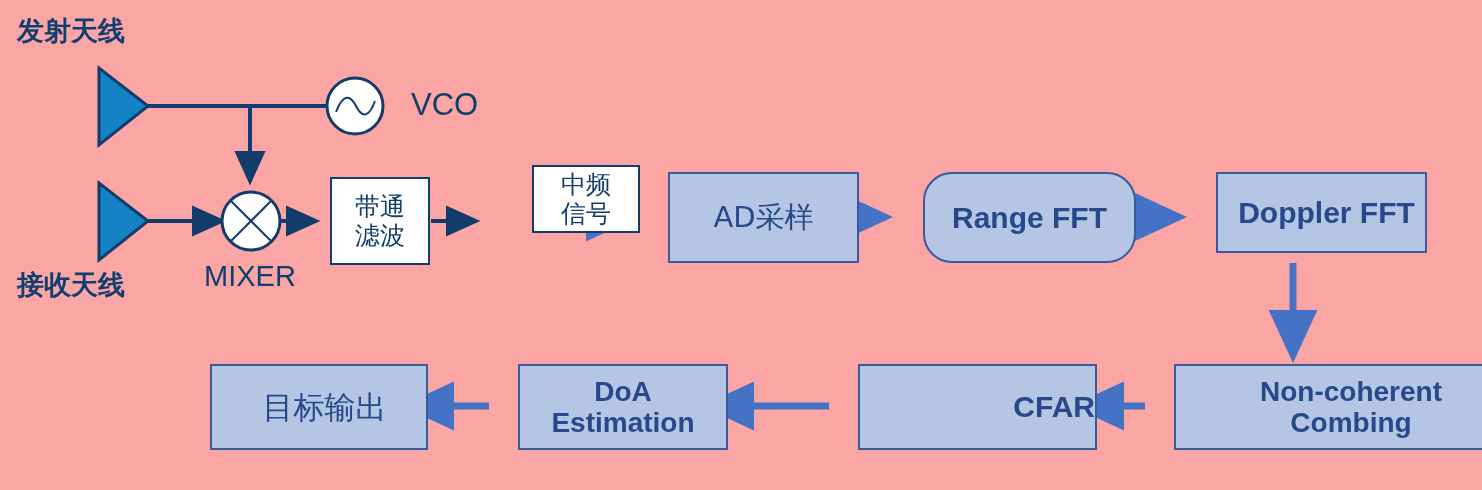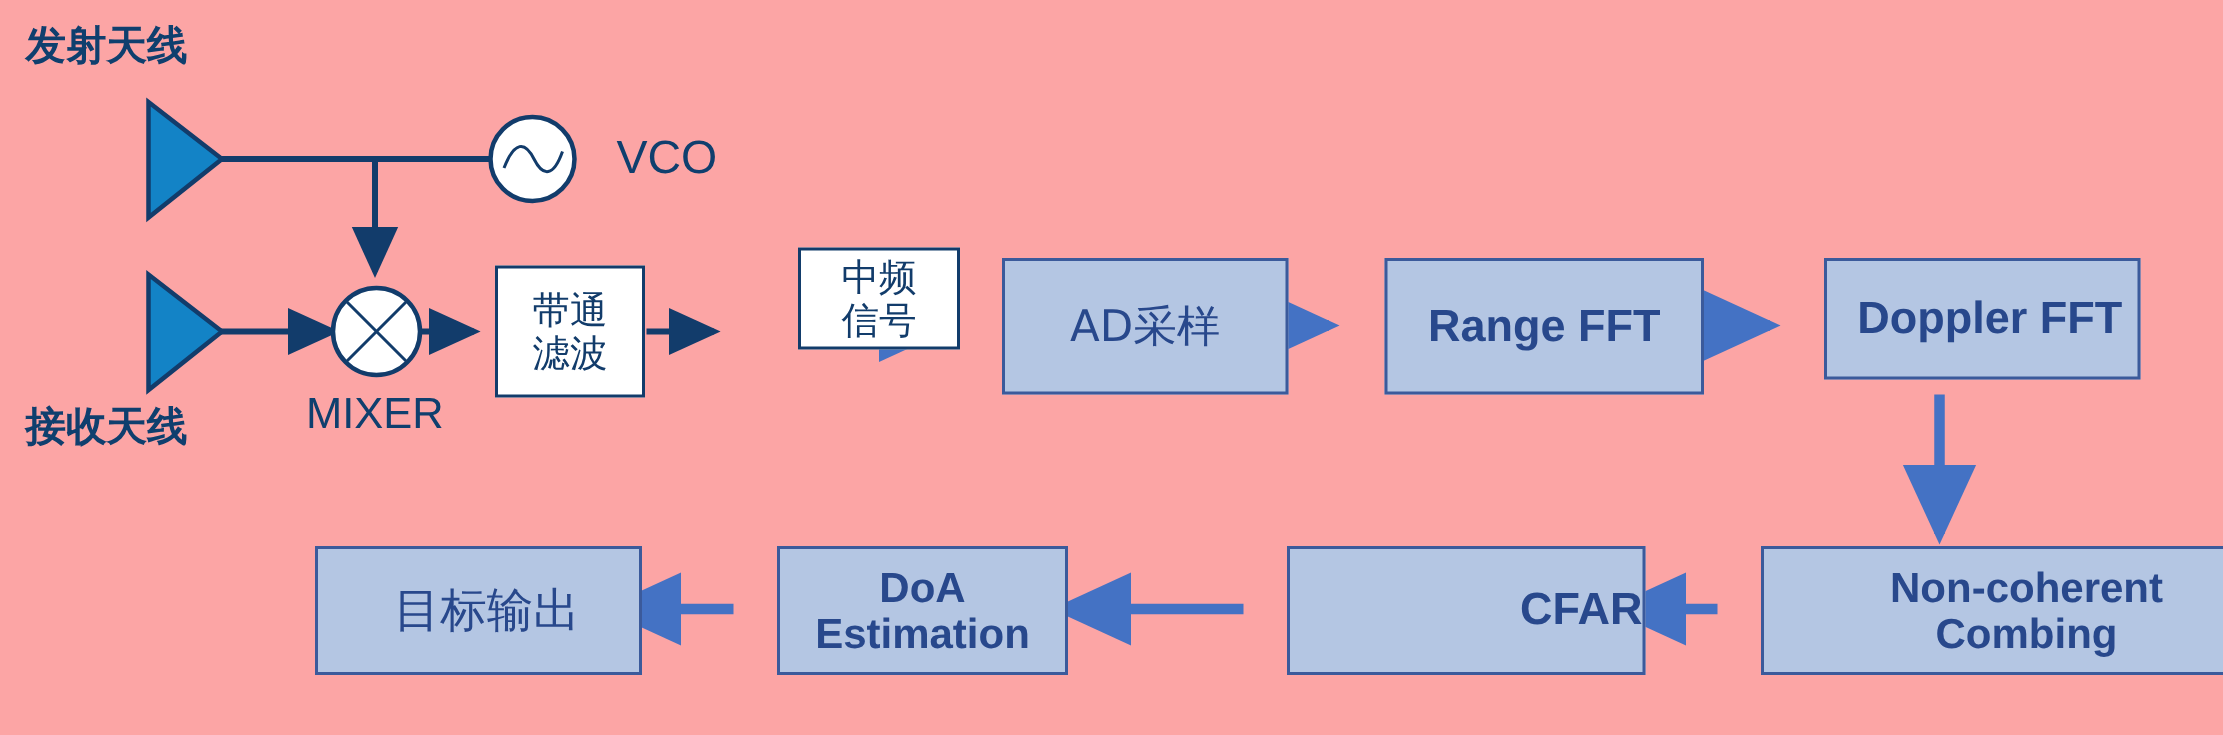--- a/index.html
+++ b/index.html
@@ -137,40 +137,40 @@
     <span>
       <span>中频</span><br>
       <span>信号</span>
     </span>
   </div>
 
   <div class="box-fill cn" style="left:640px;top:172px;width:191px;height:91px;">
     <span>AD采样</span>
   </div>
 
-  <div class="box-fill en" style="left:895px;top:172px;width:213px;height:91px;">
+  <div class="box-fill en" style="left:895px;top:172px;width:213px;height:91px;border-radius:29px;">
     <span>Range FFT</span>
   </div>
 
   <div class="box-fill en" style="left:1188px;top:172px;width:211px;height:81px;padding-left:10px;">
     <span>Doppler FFT</span>
   </div>
 
   <div class="box-fill en-two" style="left:1146px;top:364px;width:354px;height:86px;">
     <span>
       <span>Non-coherent</span><br>
       <span>Combing</span>
     </span>
   </div>
 
   <div class="box-fill en" style="left:830px;top:364px;width:239px;height:86px;justify-content:flex-end;">
     <span>CFAR</span>
   </div>
 
-  <div class="box-fill en-two" style="left:490px;top:364px;width:194px;height:86px;">
+  <div class="box-fill en-two" style="left:490px;top:364px;width:210px;height:86px;">
     <span>
       <span>DoA</span><br>
       <span>Estimation</span>
     </span>
   </div>
 
   <div class="box-fill cn-serif" style="left:182px;top:364px;width:218px;height:86px;padding-left:11px;">
     <span>目标输出</span>
   </div>
 

